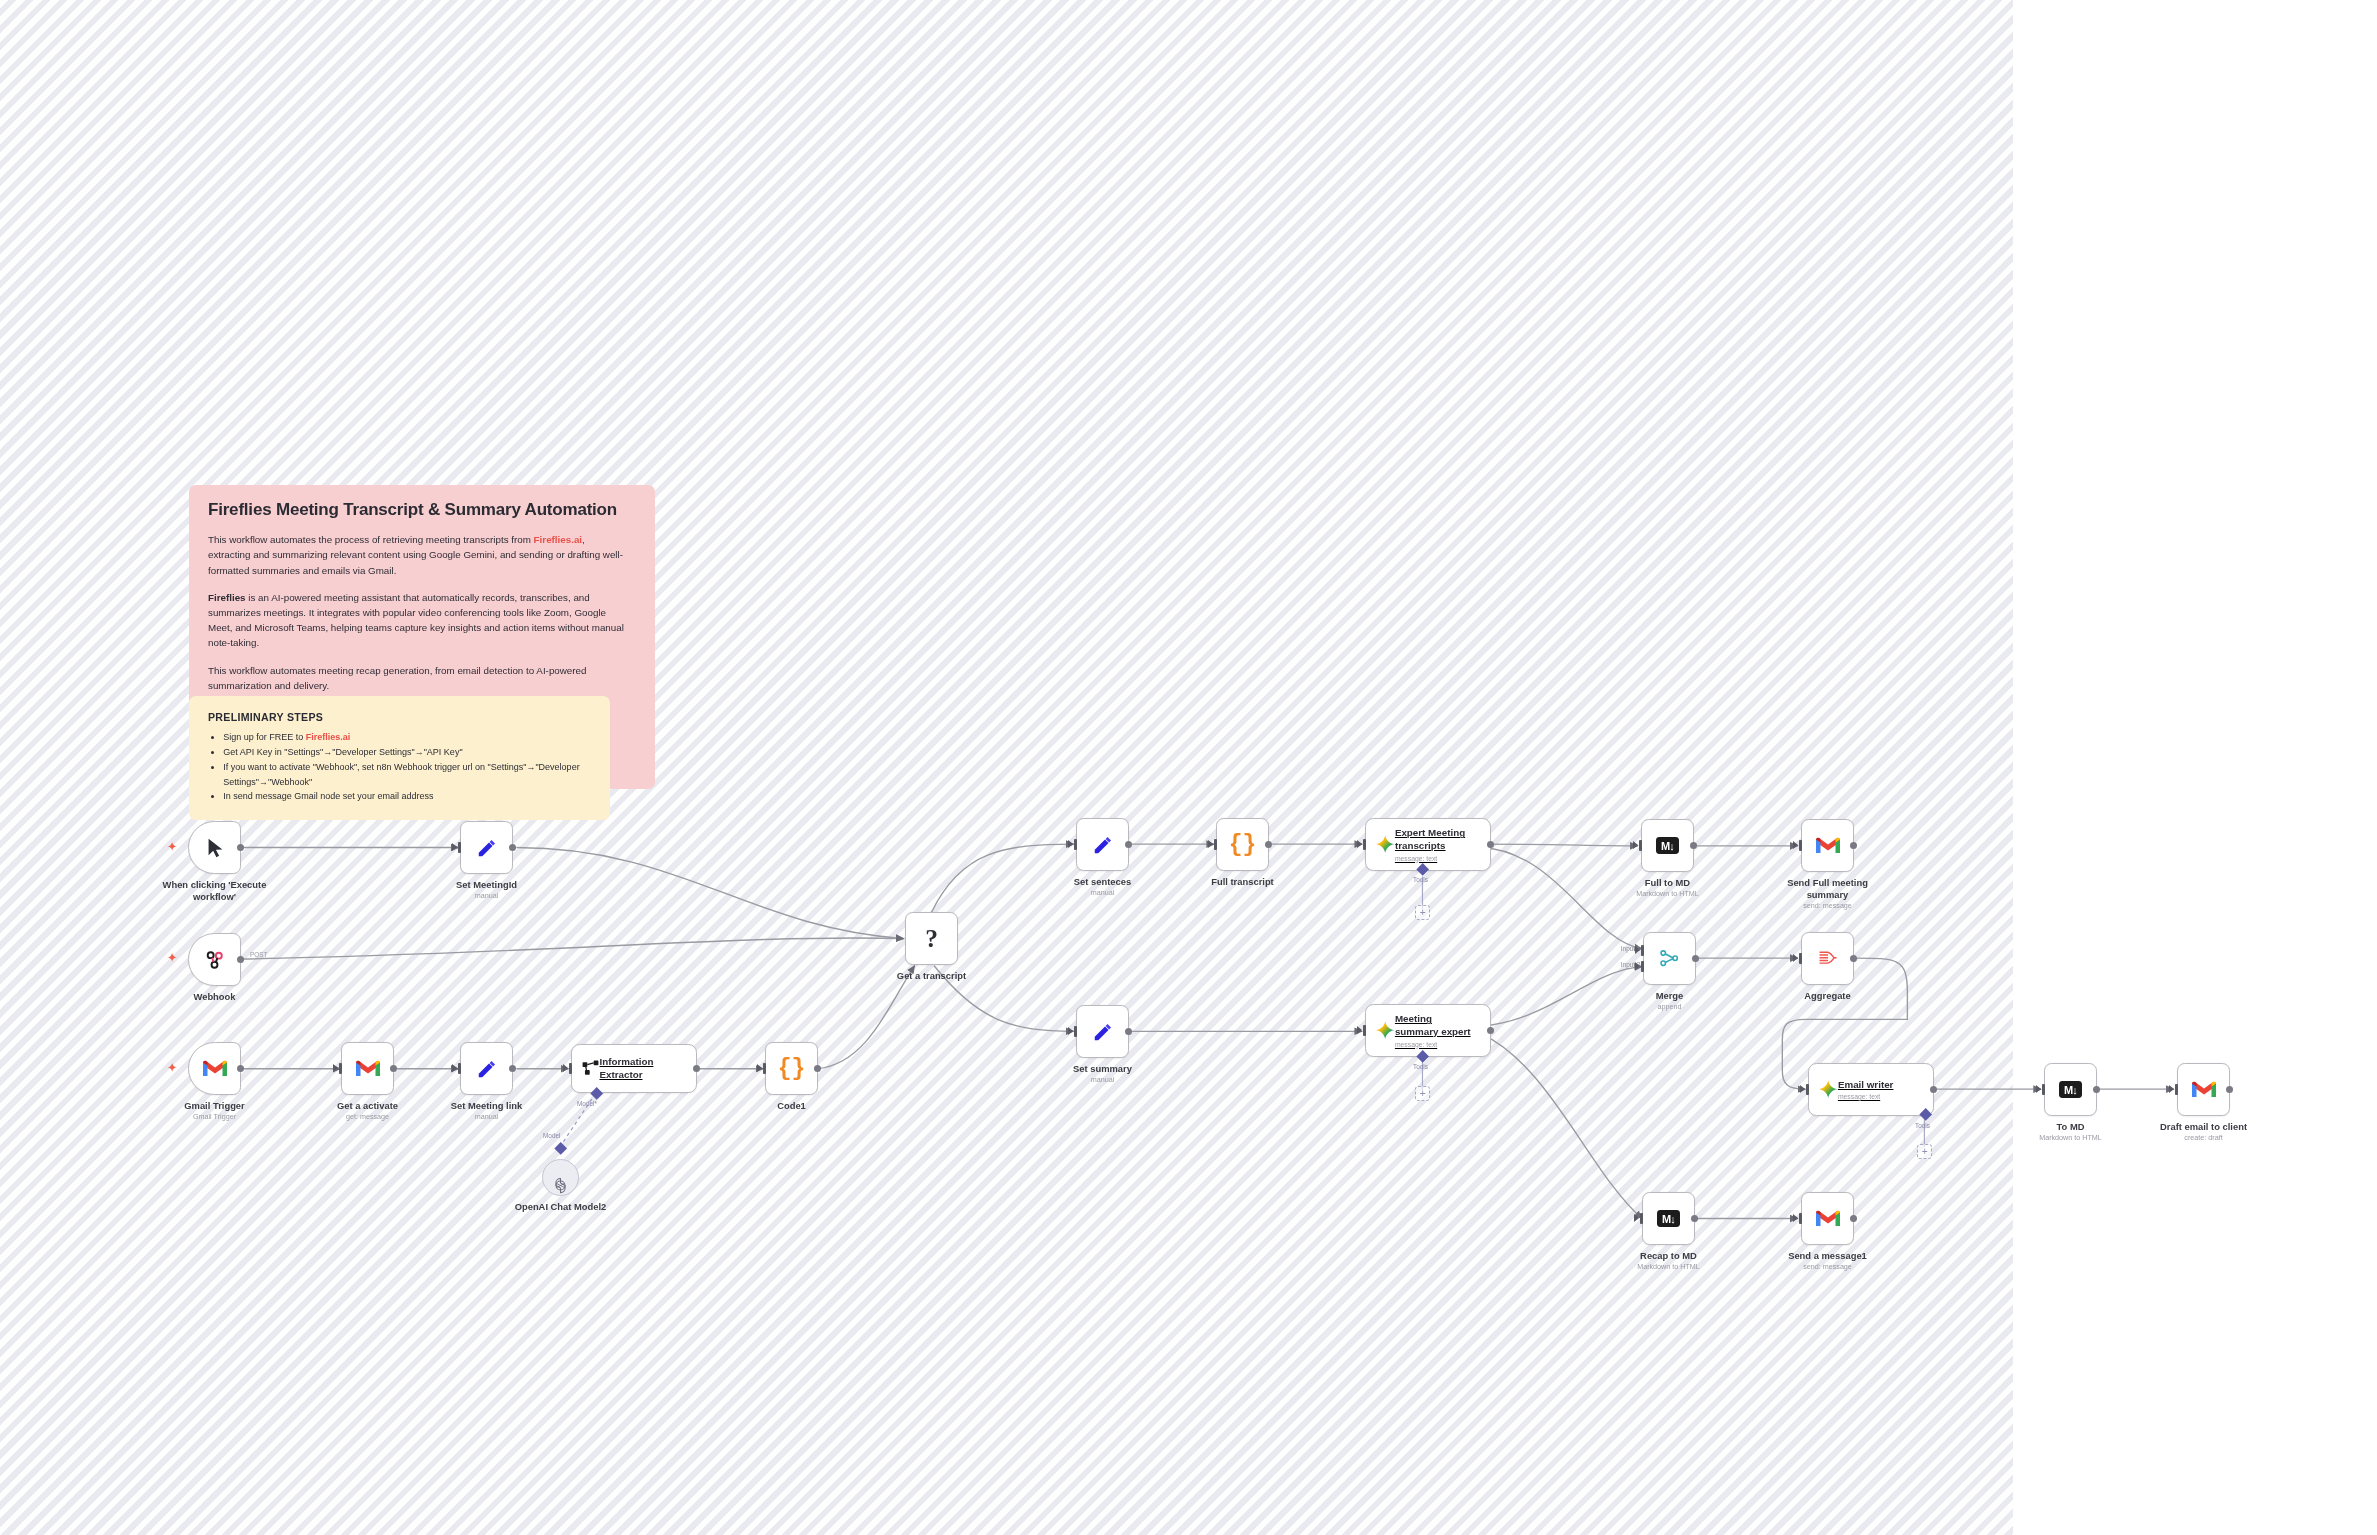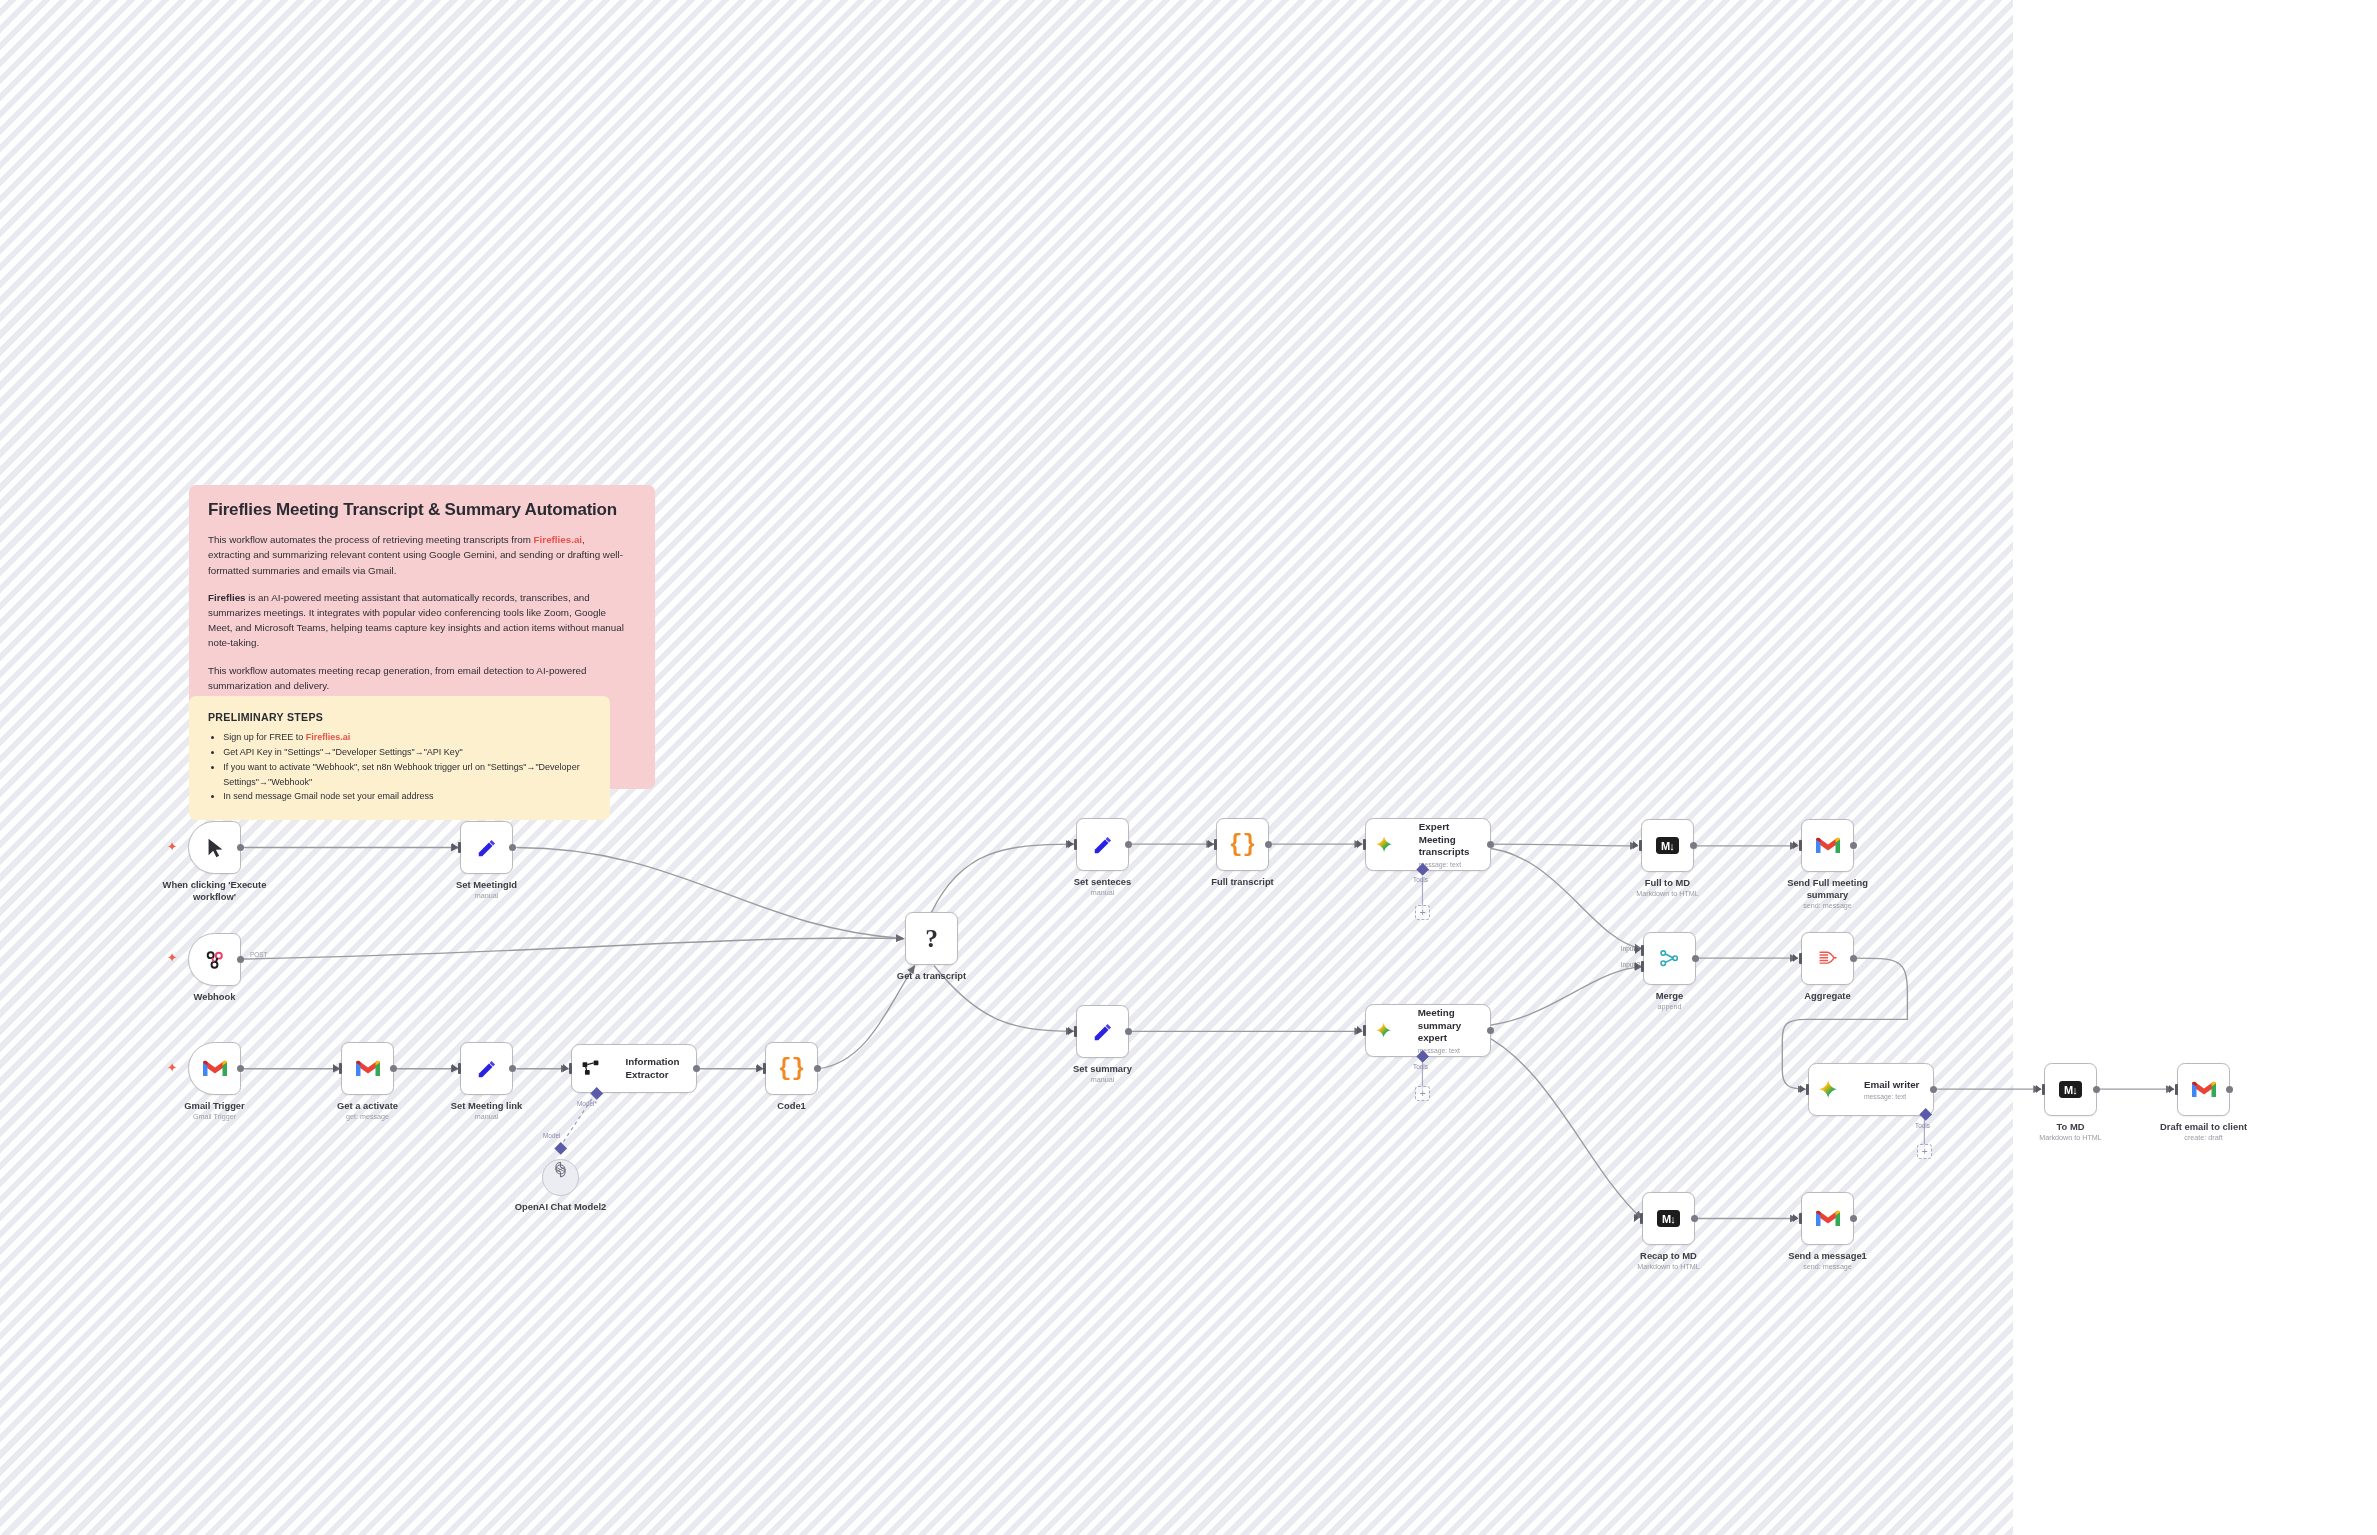--- a/index.html
+++ b/index.html
@@ -68,22 +68,23 @@
     align-items: center;
     justify-content: center;
     box-shadow: 0 0.9px 1.7px rgba(0,0,0,0.06);
   }
   .node.sq { width: 53px; height: 53px; }
   .node.trigger { border-top-left-radius: 27px; border-bottom-left-radius: 27px; }
   .node.wide {
     width: 126px; height: 49px;
     justify-content: flex-start;
     padding: 0 8.5px;
-    gap: 26px;
+    gap: 0;
     border-radius: 8.5px;
+    text-decoration: underline;
   }
   .node.wide.tall { height: 53px; }
 
   .node-label {
     position: absolute;
     top: 100%;
     left: 50%;
     transform: translateX(-50%);
     margin-top: 6px;
     width: 128px;
@@ -168,21 +169,21 @@
     text-align: center;
   }
 
   
   .subnode {
     position: absolute;
     width: 37px; height: 37px;
     border-radius: 50%;
     background: #ececf3;
     border: 1.3px solid #c6c6d4;
-    display: flex; align-items: flex-start; justify-content: center;
+    display: flex; align-items: flex-end; justify-content: center;
   }
   .diamond {
     position: absolute;
     width: 9.4px; height: 9.4px;
     background: #5b5ba8;
     transform: rotate(45deg);
   }
   .plusbox {
     position: absolute;
     width: 15.3px; height: 15.3px;

